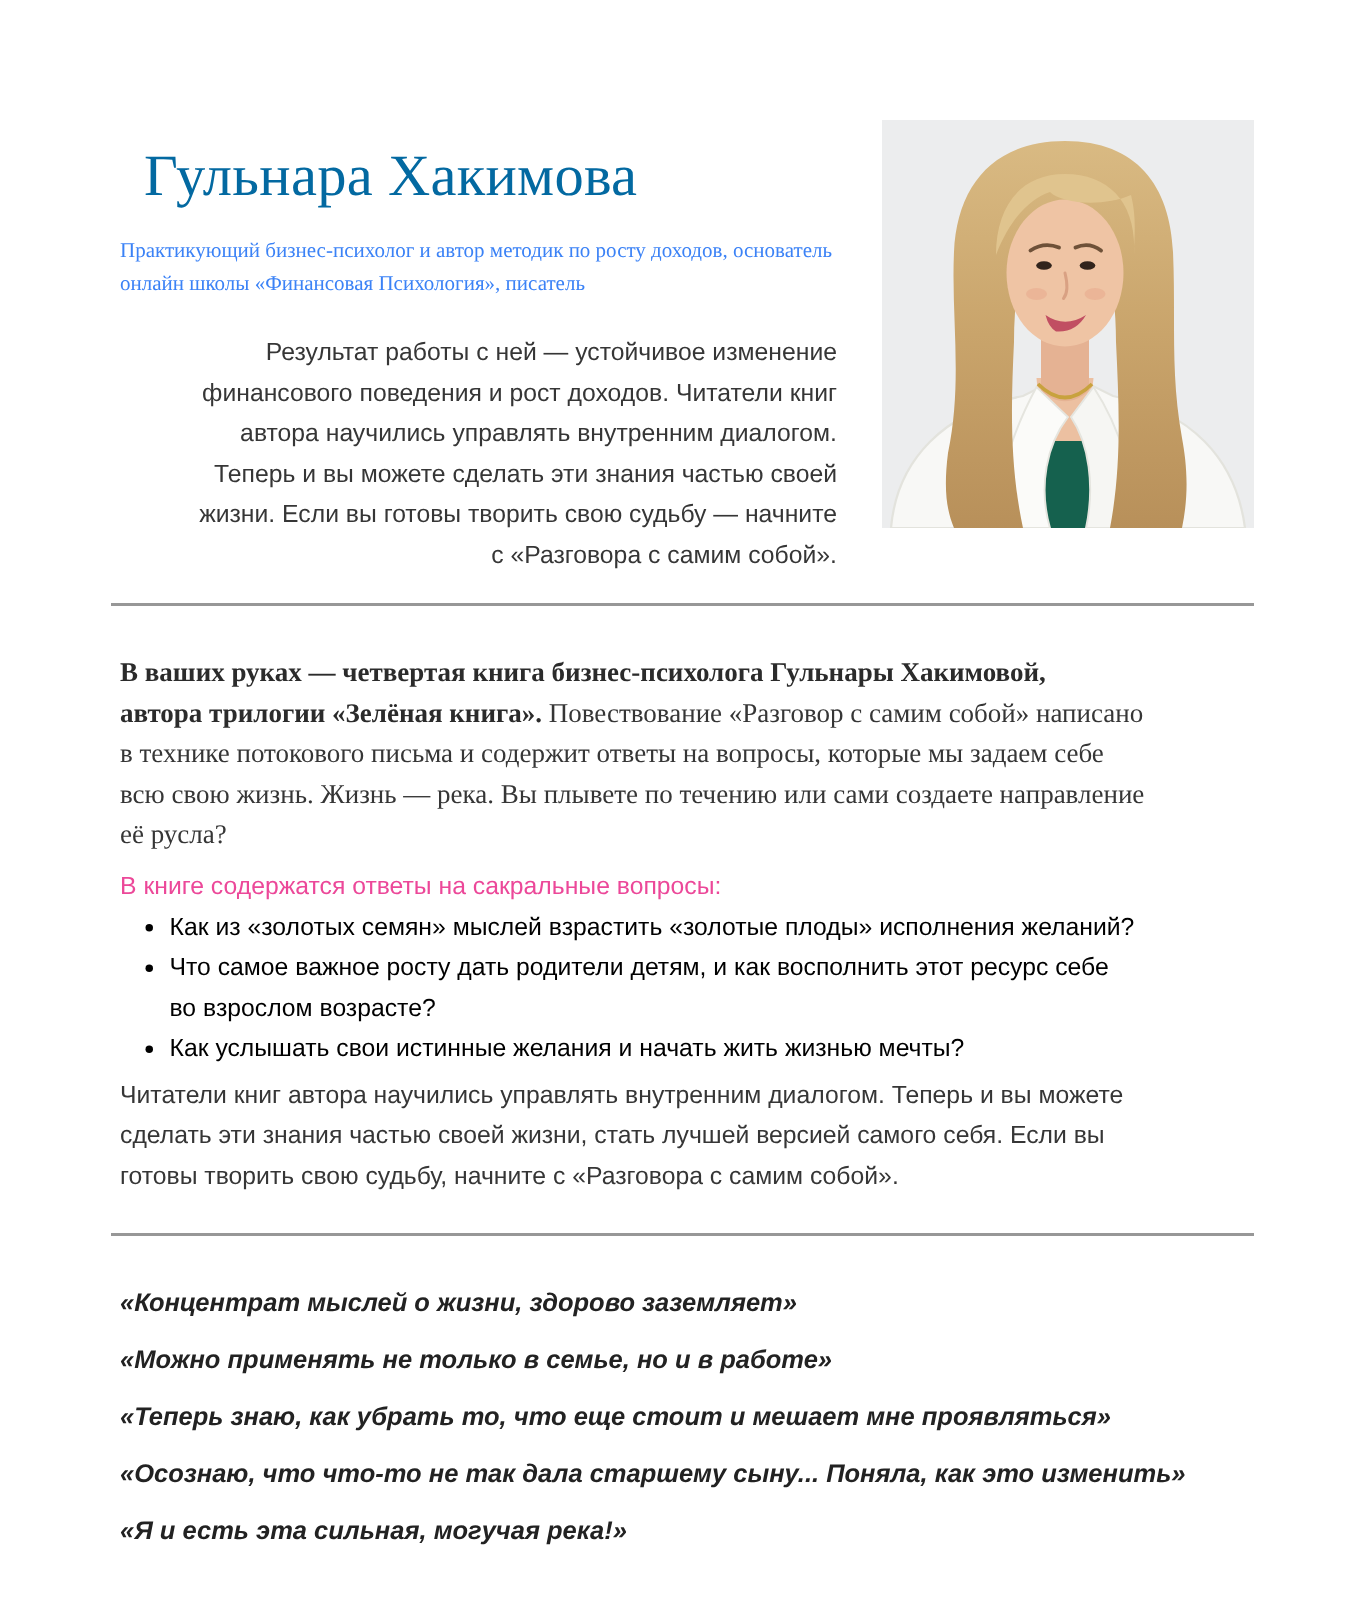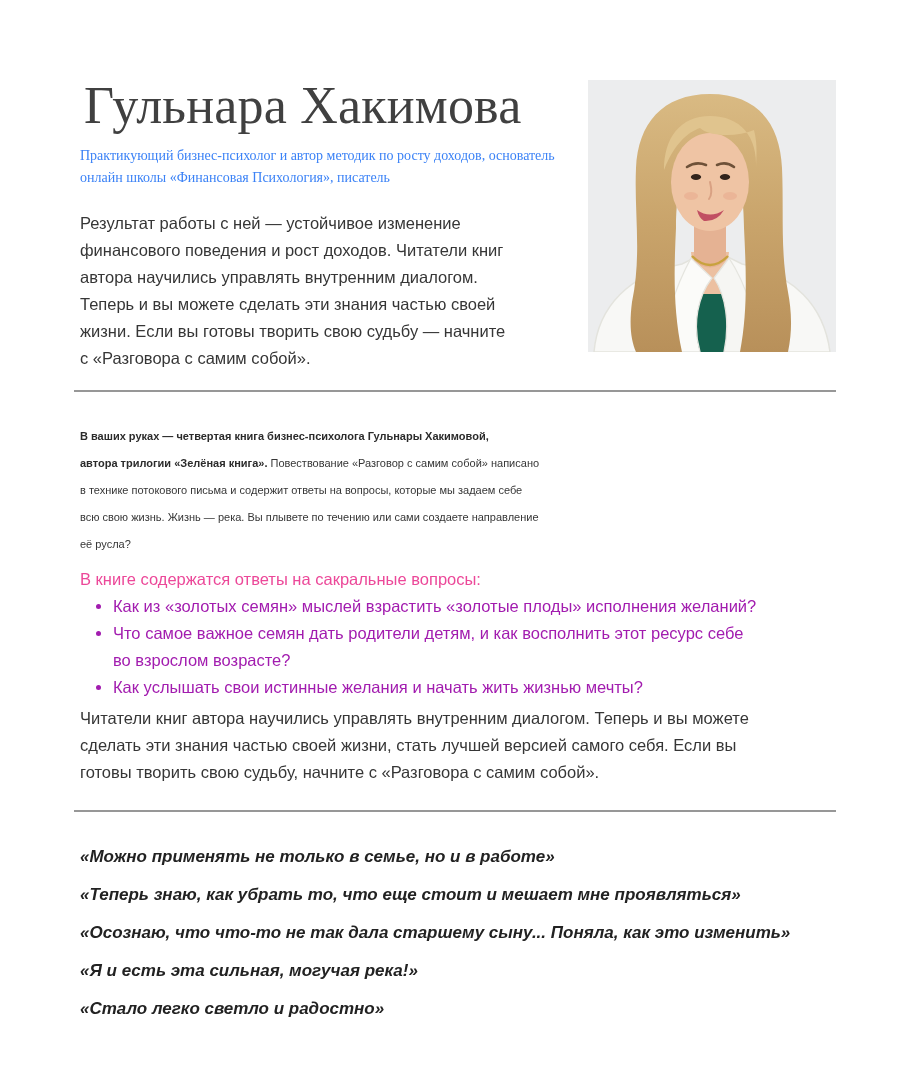--- a/index.html
+++ b/index.html
@@ -23,81 +23,83 @@
     margin-top: 80px;
     display: flex;
     gap: 30px;
     align-items: flex-start;
   }
   .hdr-left {
     flex: 0 0 478px;
     width: 478px;
   }
   .author-name {
-    margin: 4px;
+    margin: 16px;
     font-family: "Liberation Serif", serif;
     font-weight: 400;
-    font-size: 52px;
+    font-size: 39px;
     line-height: 44px;
-    color: #404040;
+    color: #0369a1;
     letter-spacing: 0.2px;
   }
   .author-subtitle {
     margin: 17px 0 0 0;
     font-size: 14px;
     line-height: 22px;
     color: #3b82f6;
     font-family: Liberation Serif, serif;
   }
   .author-intro {
     margin: 21px 0 0 0;
     font-size: 16.5px;
     line-height: 27px;
     color: #363636;
     white-space: pre-line;
+    text-align: right;
   }
   .photo-wrap {
     flex: 0 0 248px;
     width: 248px;
     height: 272px;
     overflow: hidden;
   }
   
   .rule {
     border: none;
     border-top: 2px solid #979797;
     margin: 0;
     margin-left: -6px;
   }
   .rule-1 { margin-top: 18px; }
   .rule-2 { margin-top: 24px; }
   
   .lead {
     margin: 31px 0 0 0;
-    font-size: 11px;
+    font-size: 18px;
     line-height: 27px;
     color: #363636;
     white-space: pre-line;
+    font-family: Liberation Serif, serif;
   }
   .lead .bold { font-weight: 700; color: #2b2b2b; }
   .q-header {
     margin: 8px 0 0 0;
     font-size: 16.5px;
     line-height: 27px;
     color: #ec4899;
   }
   .q-list {
     margin: 0;
     padding: 0 0 0 33px;
     list-style: disc outside;
   }
   .q-list li {
     font-size: 16.5px;
     line-height: 27px;
-    color: #a21caf;
+    color: #000000;
     white-space: pre-line;
   }
   .outro {
     margin: 4px 0 0 0;
     font-size: 16.5px;
     line-height: 27px;
     color: #363636;
     white-space: pre-line;
   }
   
@@ -181,32 +183,32 @@
   <p class="lead"><span class="bold">В ваших руках — четвертая книга бизнес-психолога Гульнары Хакимовой,
 автора трилогии «Зелёная книга».</span><span> Повествование «Разговор с самим собой» написано
 в технике потокового письма и содержит ответы на вопросы, которые мы задаем себе
 всю свою жизнь. Жизнь — река. Вы плывете по течению или сами создаете направление
 её русла?</span></p>
 
   <p class="q-header">В книге содержатся ответы на сакральные вопросы:</p>
 
   <ul class="q-list">
     <li>Как из «золотых семян» мыслей взрастить «золотые плоды» исполнения желаний?</li>
-    <li>Что самое важное семян дать родители детям, и как восполнить этот ресурс себе
+    <li>Что самое важное росту дать родители детям, и как восполнить этот ресурс себе
 во взрослом возрасте?</li>
     <li>Как услышать свои истинные желания и начать жить жизнью мечты?</li>
   </ul>
 
   <p class="outro">Читатели книг автора научились управлять внутренним диалогом. Теперь и вы можете
 сделать эти знания частью своей жизни, стать лучшей версией самого себя. Если вы
 готовы творить свою судьбу, начните с «Разговора с самим собой».</p>
 
   <hr class="rule rule-2">
 
   <div class="quotes">
+    <p class="quote">«Концентрат мыслей о жизни, здорово заземляет»</p>
     <p class="quote">«Можно применять не только в семье, но и в работе»</p>
     <p class="quote">«Теперь знаю, как убрать то, что еще стоит и мешает мне проявляться»</p>
     <p class="quote">«Осознаю, что что-то не так дала старшему сыну... Поняла, как это изменить»</p>
     <p class="quote">«Я и есть эта сильная, могучая река!»</p>
-    <p class="quote">«Стало легко светло и радостно»</p>
   </div>
 
 </div>
 
 </body></html>

